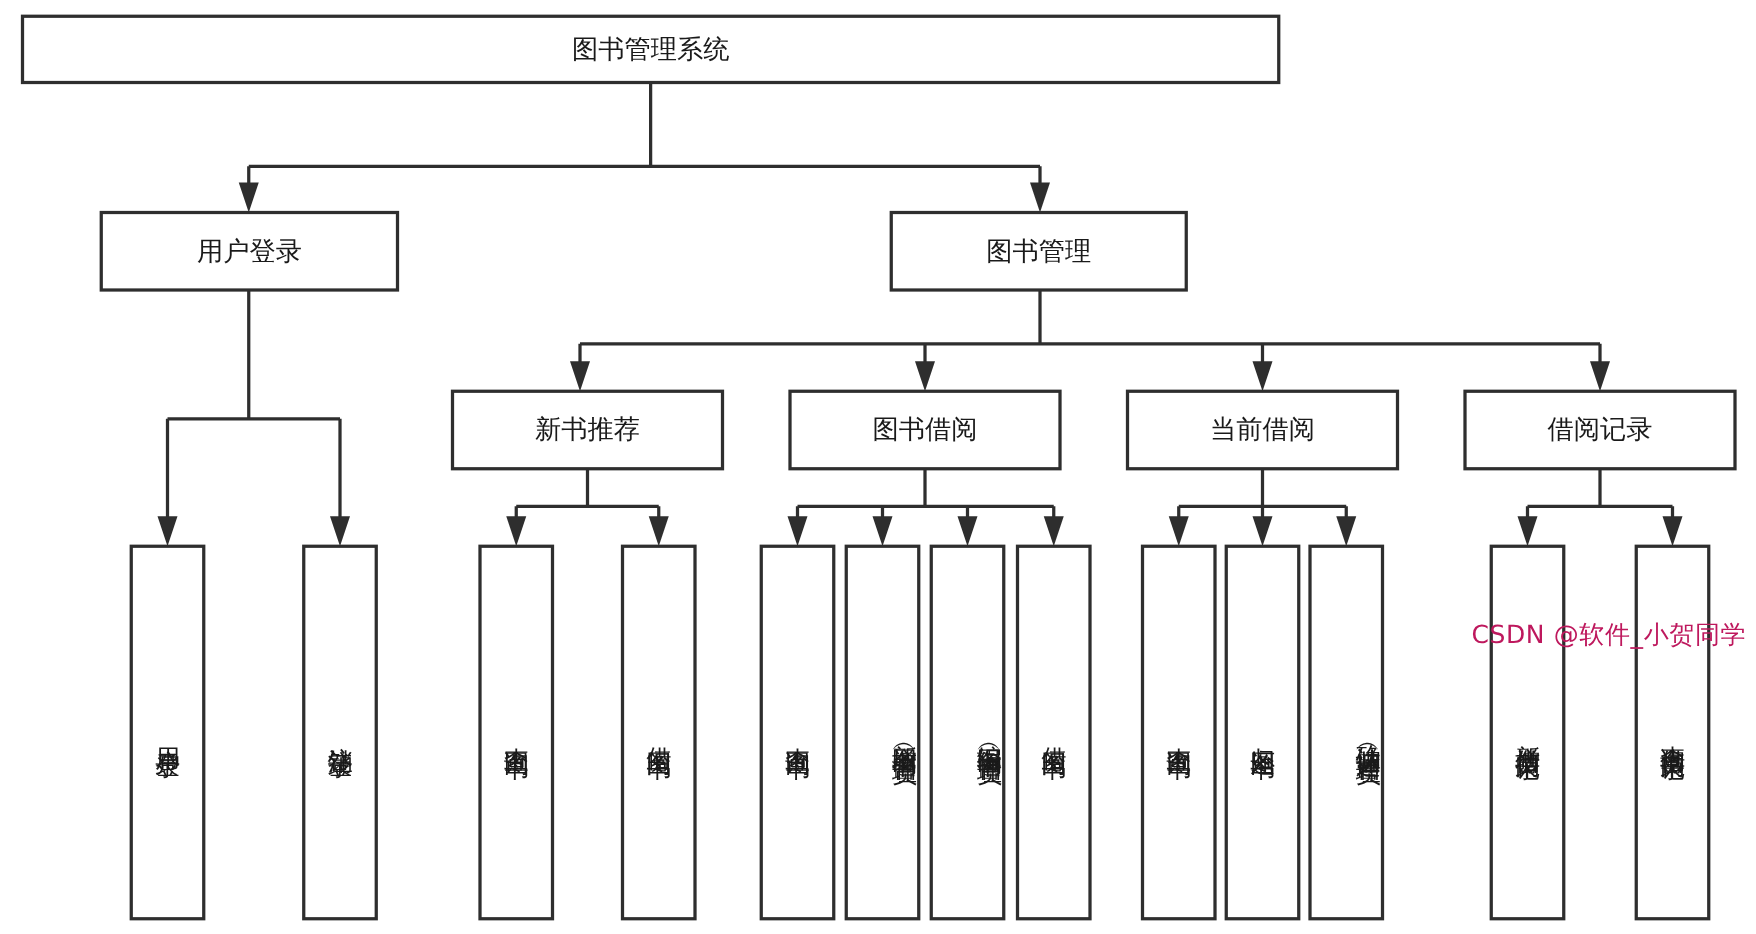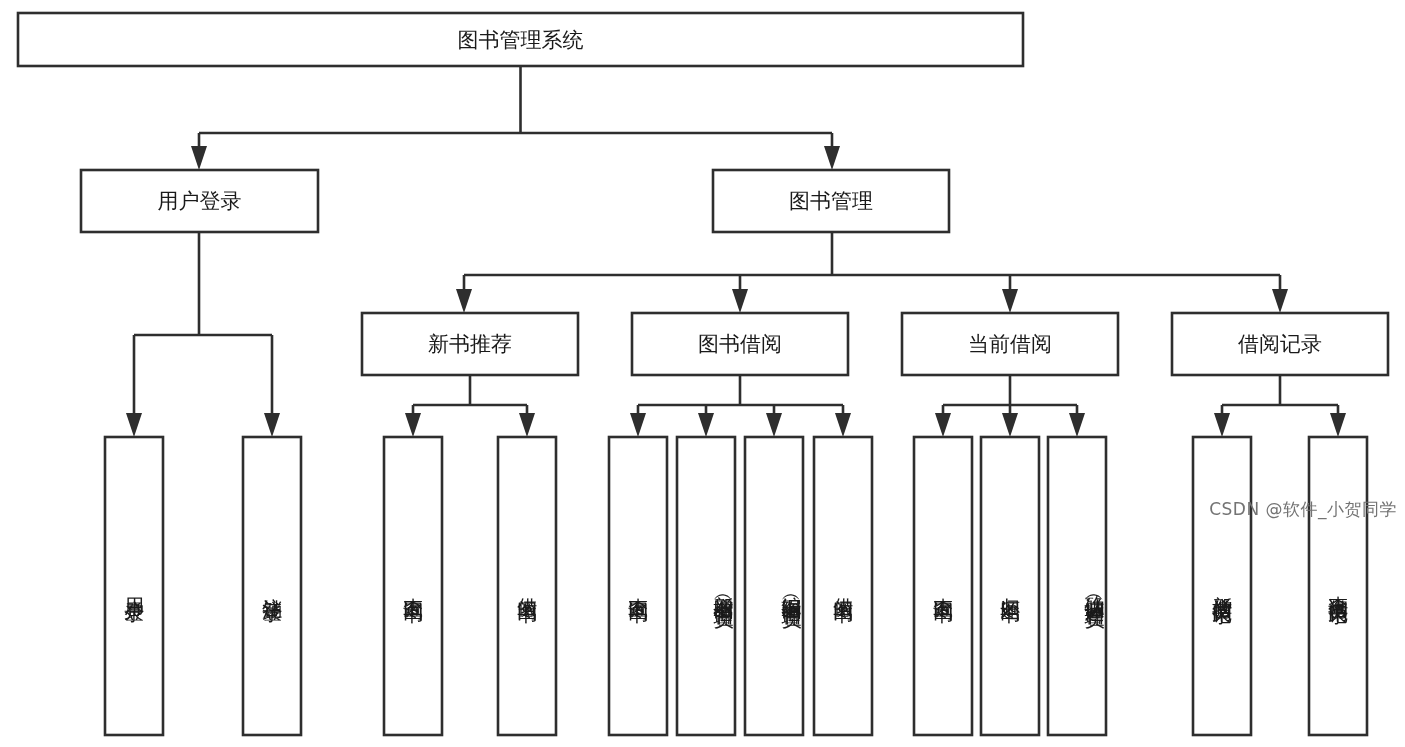--- a/index.html
+++ b/index.html
@@ -60,22 +60,22 @@
     letter-spacing: 2px;
     text-align: center;
     white-space: nowrap;
     pointer-events: none;
   }
   #watermark {
     position: absolute;
     right: 8px;
     bottom: 3px;
     font-family: "DejaVu Sans", "Liberation Sans", sans-serif;
-    font-size: 17px;
-    color: #737373;
+    font-size: 20px;
+    color: #be185d;
     white-space: nowrap;
     letter-spacing: 0.5px;
   }
 </style>
 </head>
 <body>
 
 <div id="diagram-root">
 
   <svg id="diagram-svg" viewBox="0 0 1405 747">

